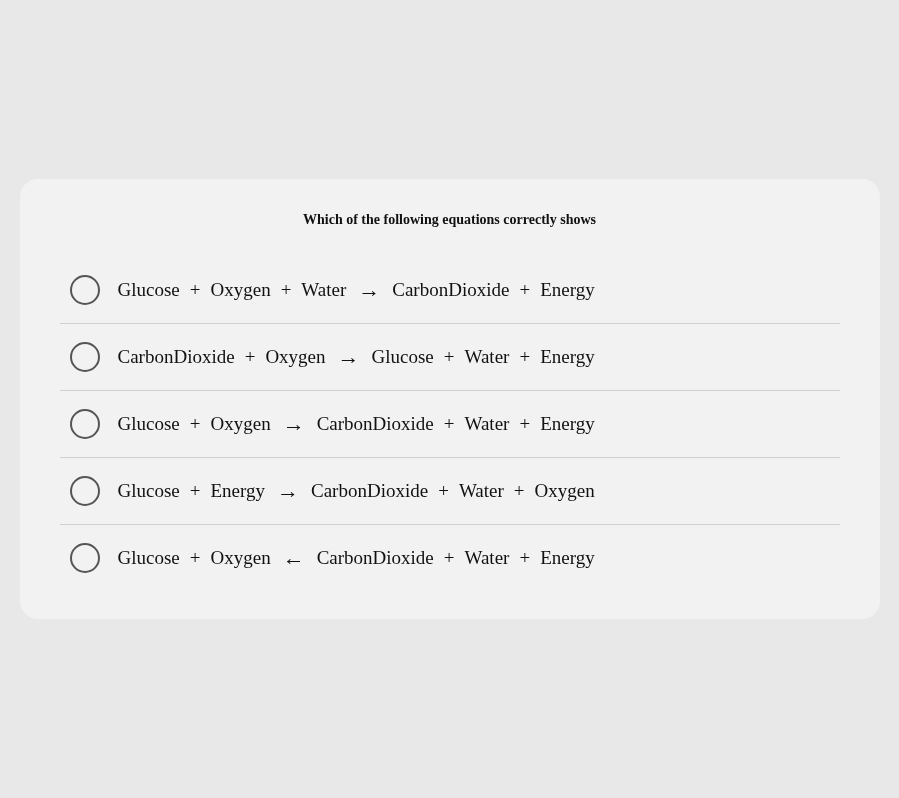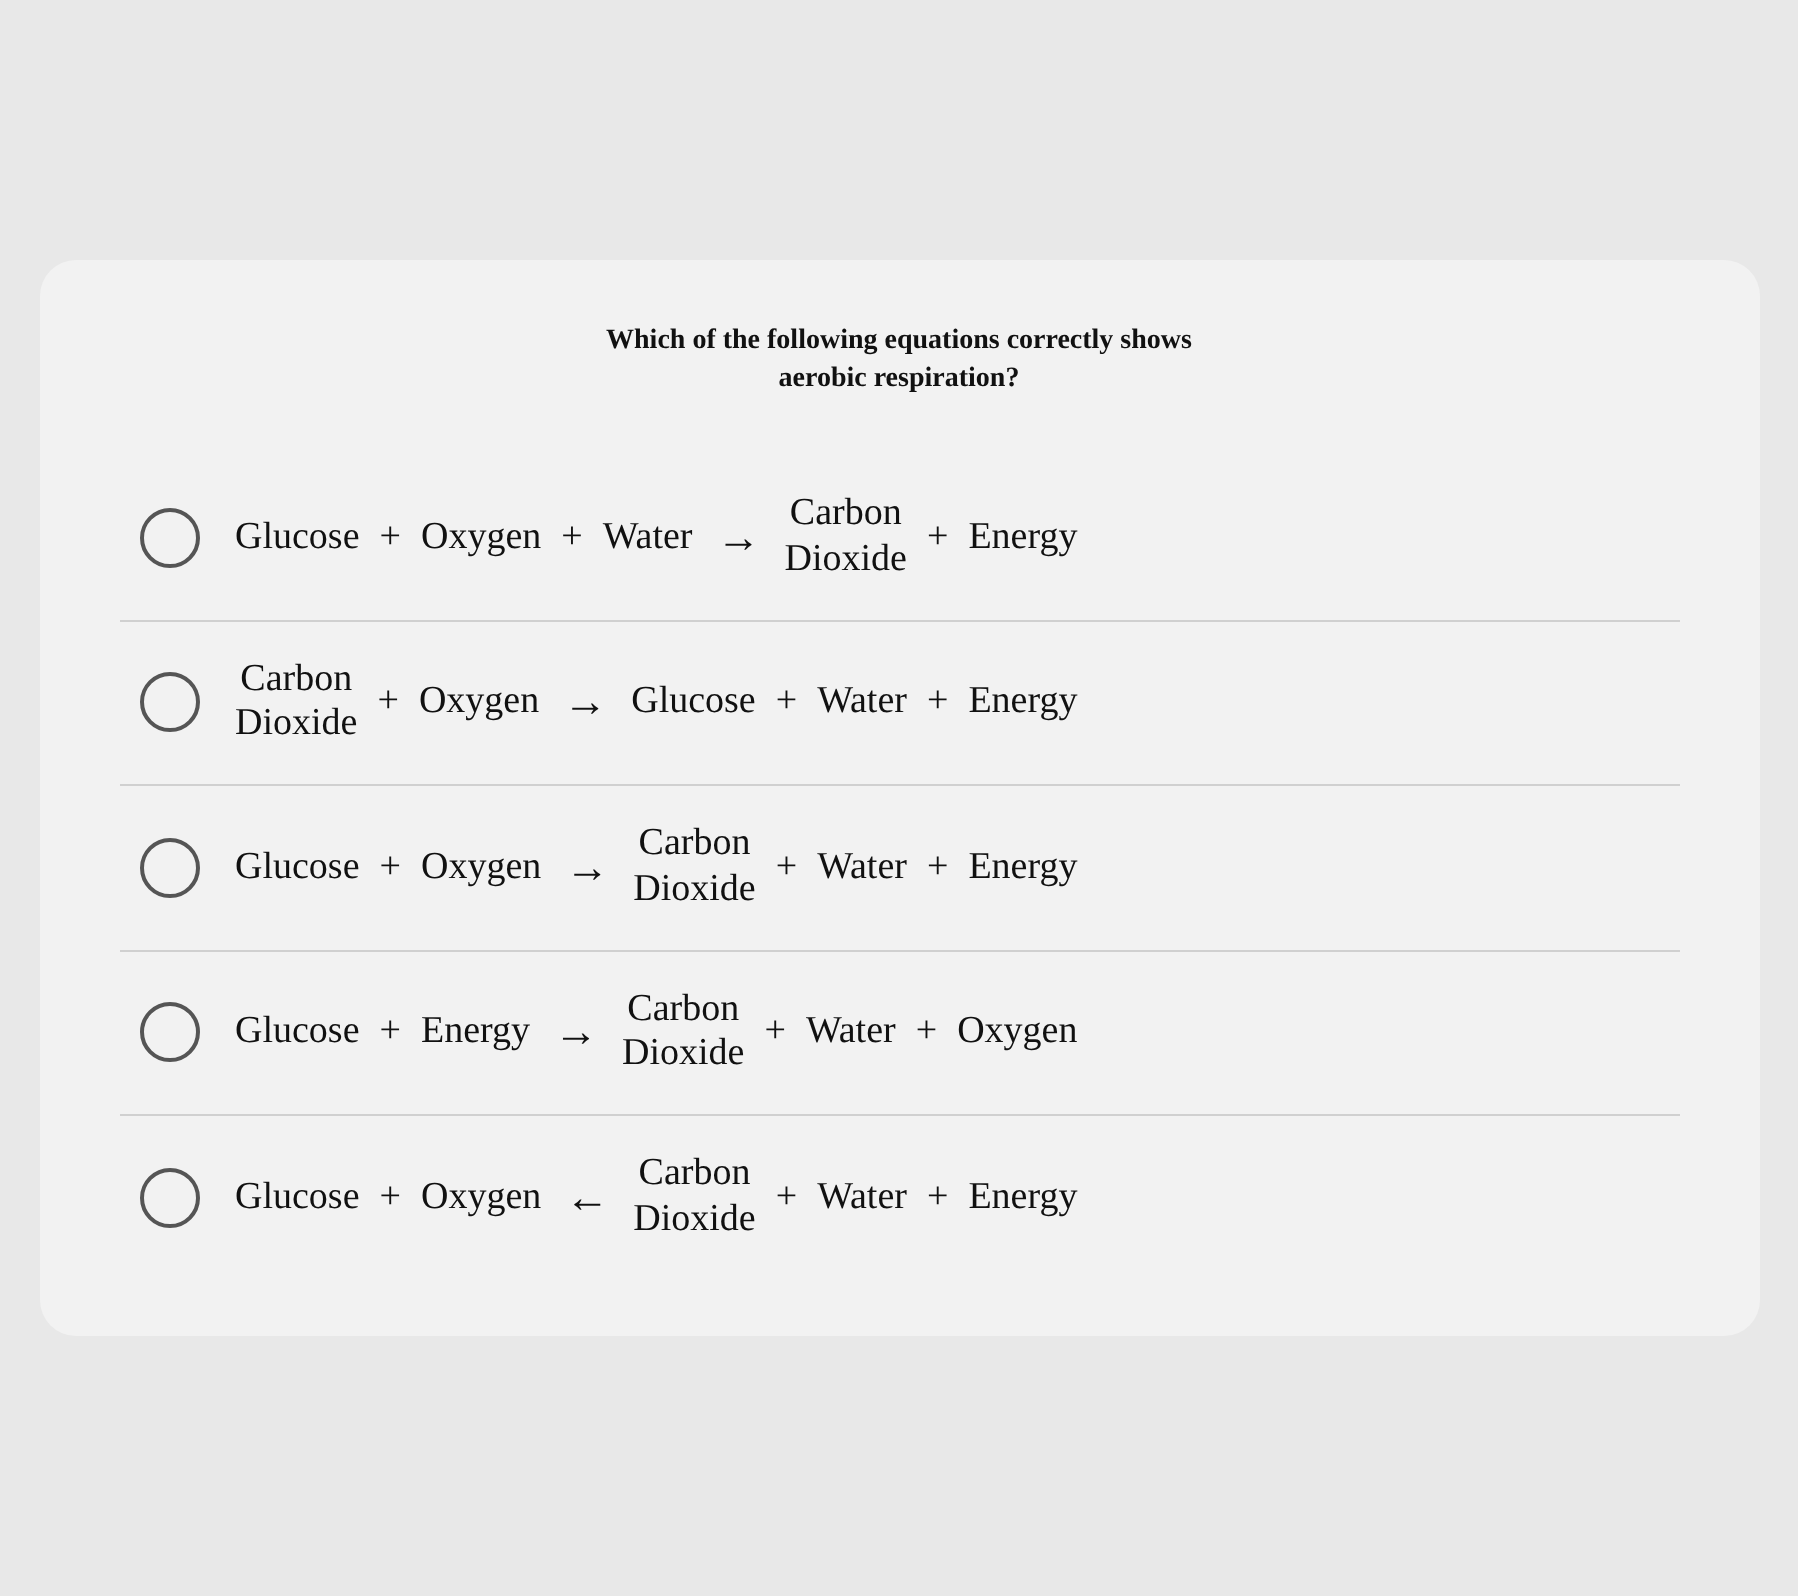--- a/index.html
+++ b/index.html
@@ -70,21 +70,21 @@
       gap: 10px;
       flex: 1;
     }
 
     .eq-term {
       white-space: nowrap;
     }
 
     .eq-stacked {
       display: flex;
-      flex-direction: column;
+      flex-direction: row;
       align-items: center;
       line-height: 1.2;
       font-size: 19px;
     }
 
     .eq-stacked span {
       display: block;
       text-align: center;
     }
 
@@ -97,21 +97,20 @@
       font-size: 19px;
     }
   </style>
 </head>
 <body>
 
 <div class="card">
 
   <div class="question">
     <span>Which of the following equations correctly shows</span><br>
-    <span>aerobic respiration?</span>
   </div>
 
   <div class="options-list">
 
     <div class="option-row">
       <div class="radio-circle"></div>
       <div class="equation">
         <span class="eq-term">Glucose</span>
         <span class="plus">+</span>
         <span class="eq-term">Oxygen</span>

